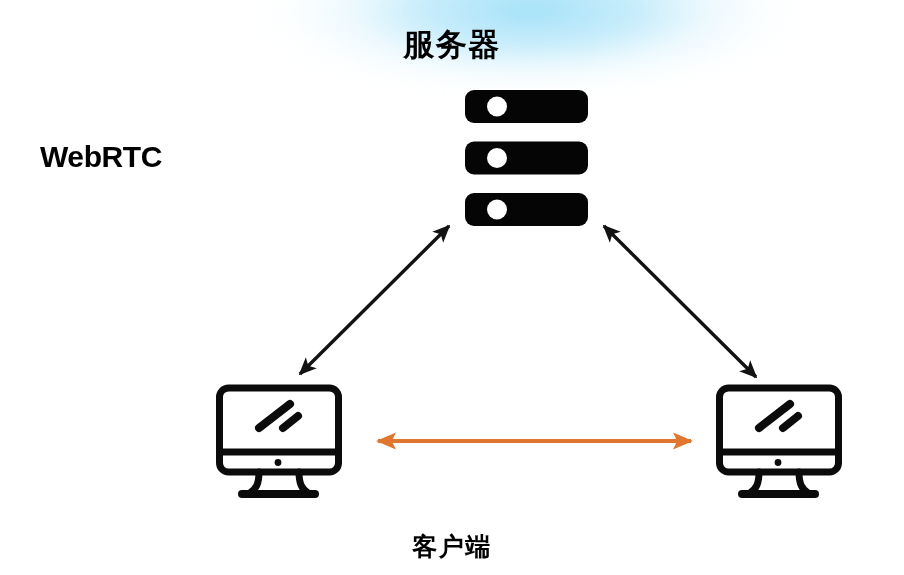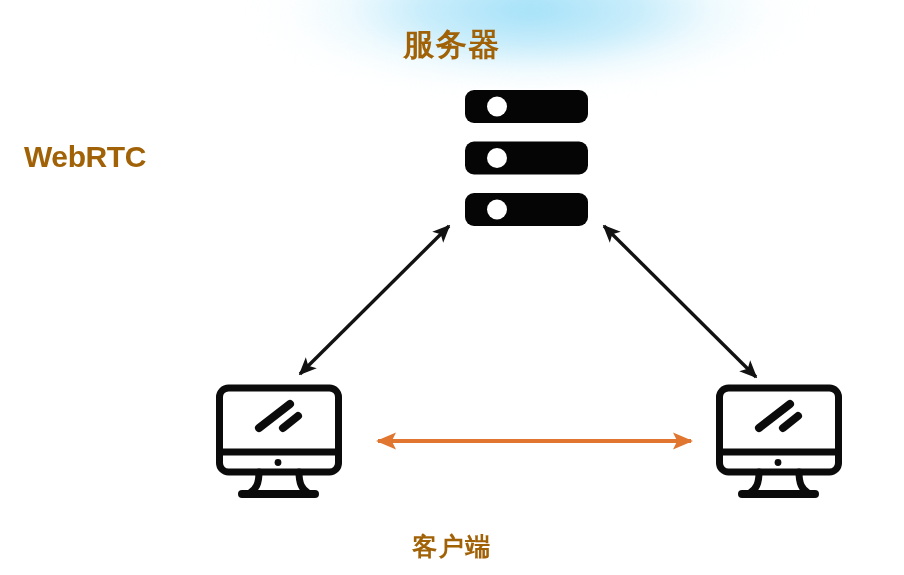--- a/index.html
+++ b/index.html
@@ -37,42 +37,42 @@
   #svg-layer {
     position: absolute;
     left: 0;
     top: 0;
     width: 904px;
     height: 575px;
   }
   .label {
     position: absolute;
     font-weight: bold;
-    color: #a16207;
+    color: #000000;
     white-space: nowrap;
     letter-spacing: 0.3px;
   }
   #title-server {
     left: 0;
     top: 24px;
     width: 904px;
     text-align: center;
     font-size: 31px;
     letter-spacing: 1.5px;
   }
   #title-client {
     left: 0;
     top: 530px;
     width: 904px;
     text-align: center;
     font-size: 25px;
     letter-spacing: 1.5px;
   }
   #label-webrtc {
-    left: 24px;
+    left: 40px;
     top: 140px;
     font-size: 30px;
     letter-spacing: -0.4px;
   }
 </style>
 </head>
 <body>
 
 <div id="stage">
 

